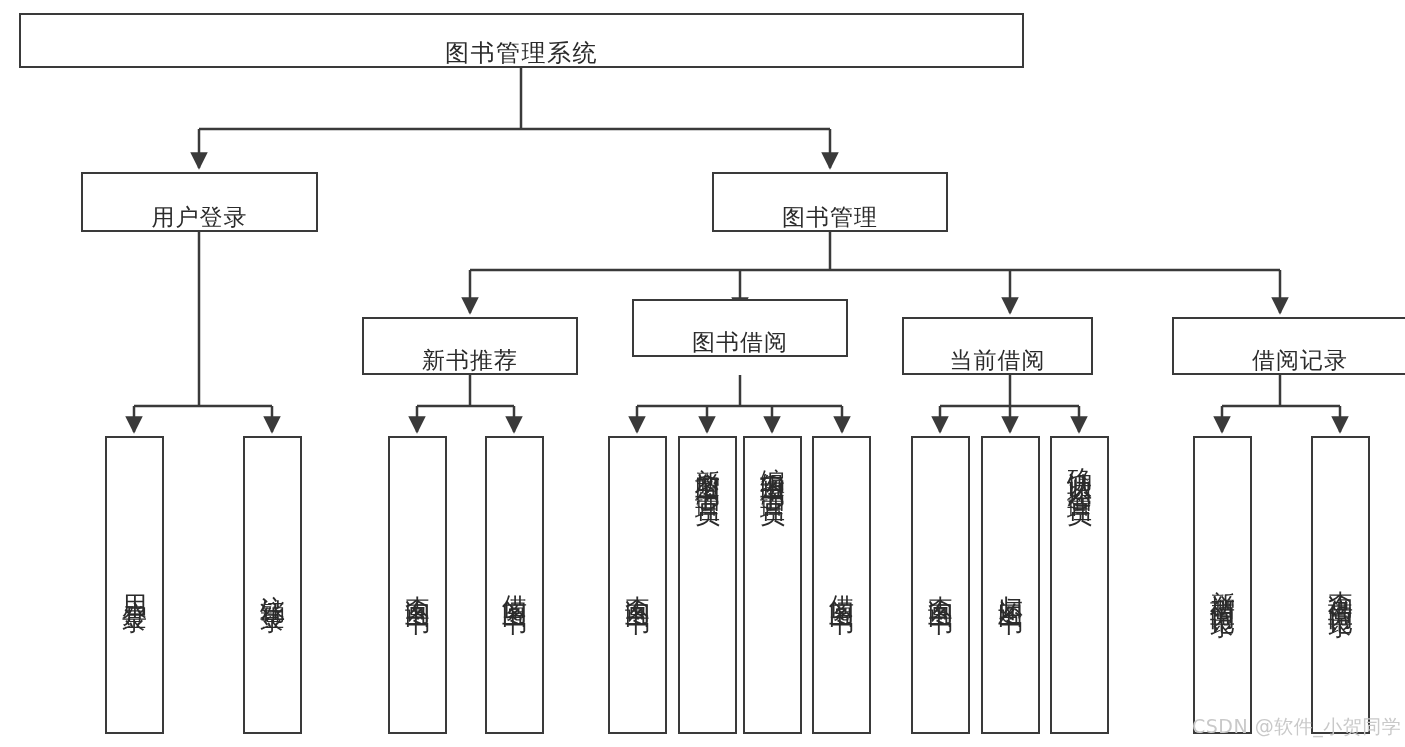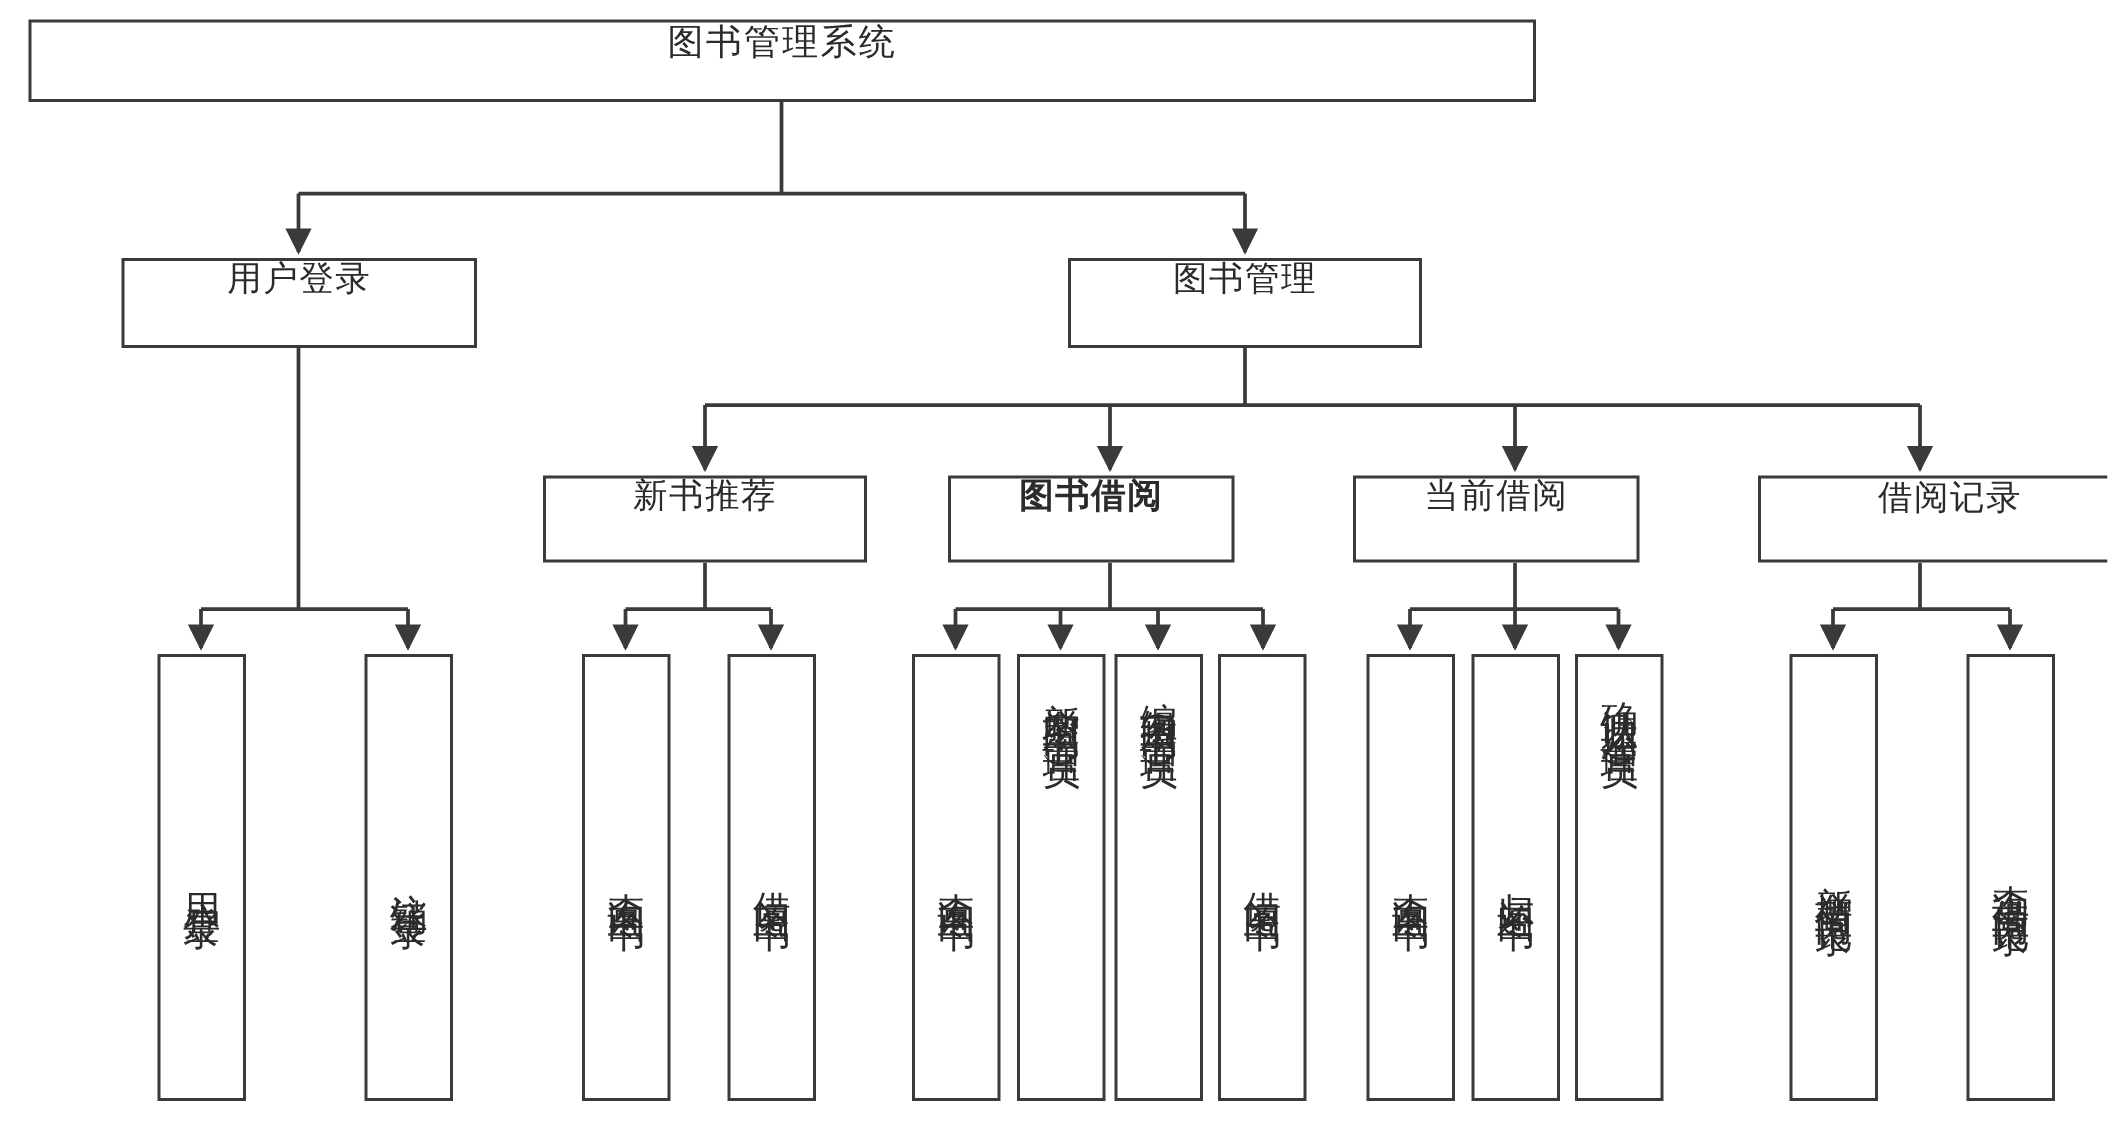--- a/index.html
+++ b/index.html
@@ -25,21 +25,21 @@
     top: 0;
     width: 1405px;
     height: 747px;
     pointer-events: none;
   }
   .node {
     position: absolute;
     background: #ffffff;
     border: 2.5px solid #3a3a3a;
     display: flex;
-    align-items: flex-start;
+    align-items: flex-end;
     justify-content: center;
     color: #2b2b2b;
   }
   .node .lbl {
     display: block;
     text-align: center;
     line-height: 1.1;
     white-space: nowrap;
   }
   
@@ -140,21 +140,21 @@
   <div class="node h" style="left:81px; top:172px; width:237px; height:60px;">
     <span class="lbl">用户登录</span>
   </div>
   <div class="node h" style="left:362px; top:317px; width:216px; height:58px;">
     <span class="lbl">新书推荐</span>
   </div>
 
   <div class="node h" style="left:712px; top:172px; width:236px; height:60px;">
     <span class="lbl">图书管理</span>
   </div>
-  <div class="node h" style="left:632px; top:317px; width:191px; height:58px;font-weight:bold;">
+  <div class="node h" style="left:632px; top:299px; width:216px; height:58px;">
     <span class="lbl">图书借阅</span>
   </div>
   <div class="node h" style="left:902px; top:317px; width:191px; height:58px;">
     <span class="lbl">当前借阅</span>
   </div>
   <div class="node h" style="left:1172px; top:317px; width:256px; height:58px;font-family:Liberation Serif, serif;">
     <span class="lbl">借阅记录</span>
   </div>
 
   <div class="node v mid" style="left:105px; top:436px; width:59px; height:298px;">
@@ -194,14 +194,15 @@
     <span class="lbl">确认归还（管理员）</span>
   </div>
 
   <div class="node v mid" style="left:1193px; top:436px; width:59px; height:298px;">
     <span class="lbl">新增借阅记录</span>
   </div>
   <div class="node v mid" style="left:1311px; top:436px; width:59px; height:298px;">
     <span class="lbl">查询借阅记录</span>
   </div>
 
+  <div class="watermark" style="left:1192px; top:714px;">CSDN @软件_小贺同学</div>
 
 </div>
 
 </body></html>

